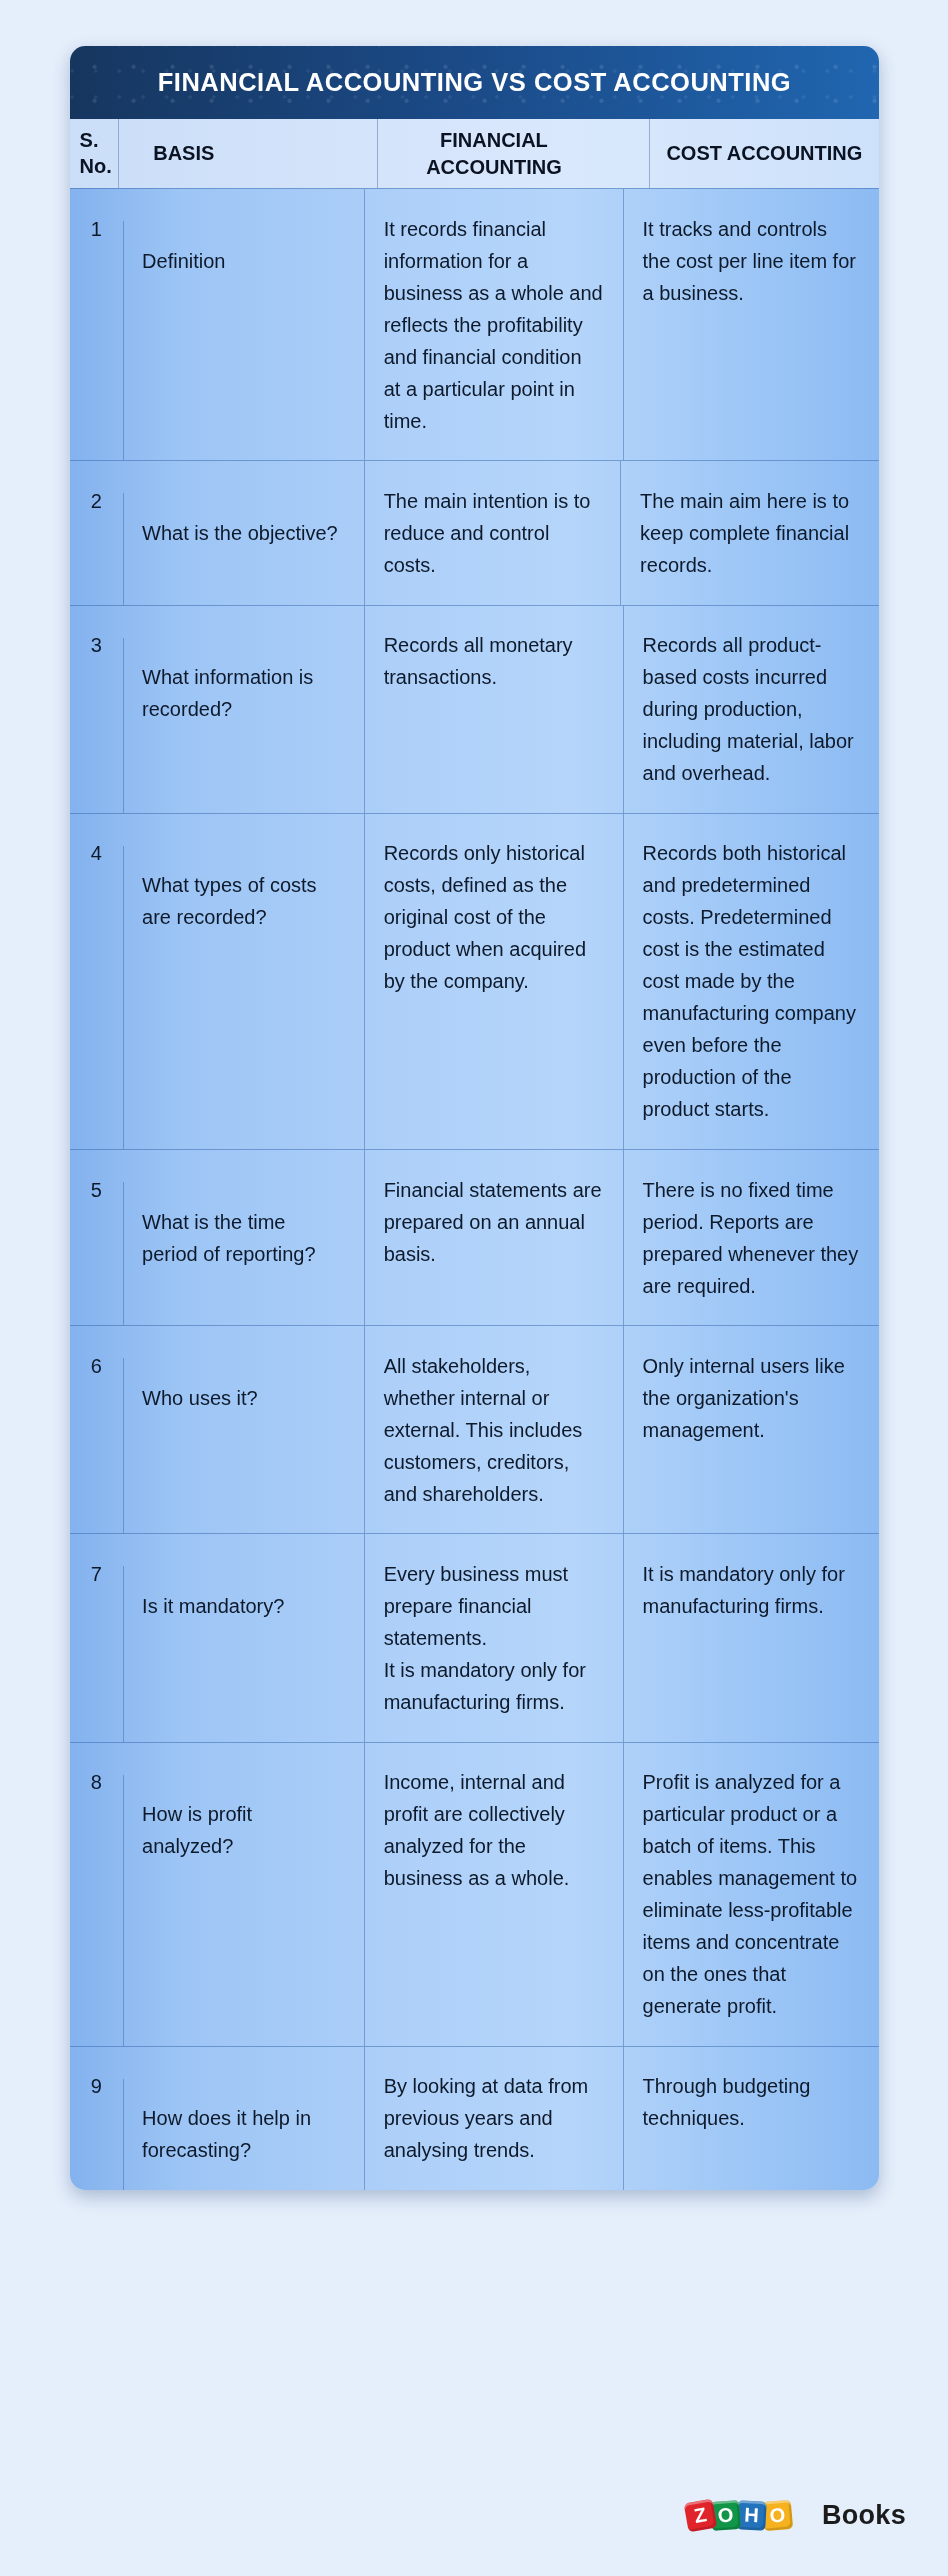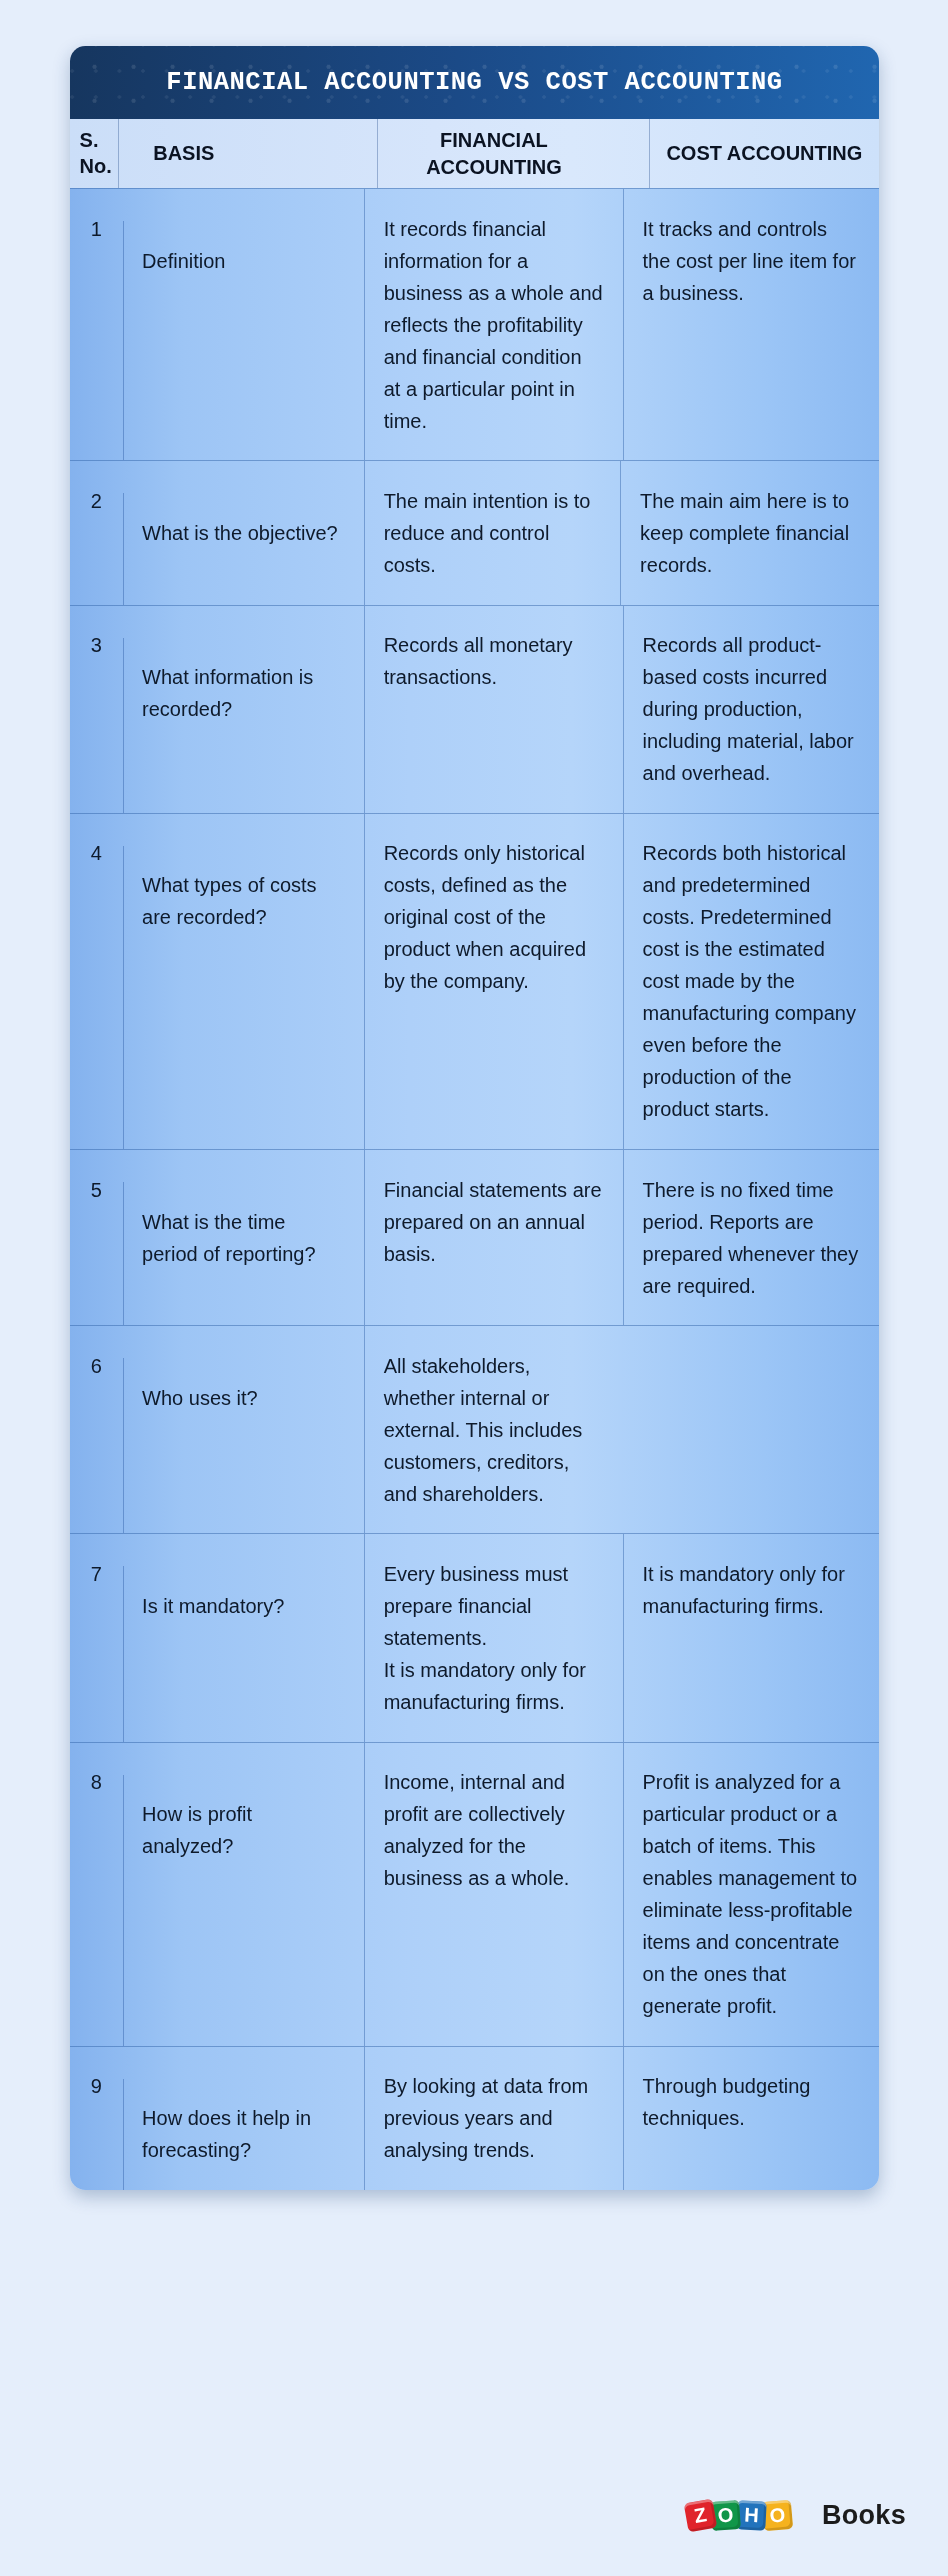--- a/index.html
+++ b/index.html
@@ -25,21 +25,20 @@
   
   .banner {
     height:73px;
     display:flex; align-items:center; justify-content:center;
     background-image:
       radial-gradient(circle, rgba(255,255,255,.11) 1.9px, transparent 2.3px),
       radial-gradient(circle, rgba(255,255,255,.07) 1.5px, transparent 1.9px),
       linear-gradient(90deg,#16365f 0%, #1b4a87 48%, #2066b0 100%);
     background-size:39px 34px, 23.6px 26px, 100% 100%;
     background-position:5.1px 3.8px, 14px 12px, 0 0;
-    font-family:Liberation Mono, monospace;
   }
   .banner-title {
     color:#ffffff;
     font-size:25.5px;
     font-weight:bold;
     letter-spacing:0.5px;
   }
 
   
   .thead {
@@ -172,20 +171,21 @@
     <div class="cell col-no">5</div>
     <div class="cell col-basis">What is the time period of reporting?</div>
     <div class="cell col-fin">Financial statements are prepared on an annual basis.</div>
     <div class="cell col-cost">There is no fixed time period. Reports are prepared whenever they are required.</div>
   </div>
 
   <div class="trow">
     <div class="cell col-no">6</div>
     <div class="cell col-basis">Who uses it?</div>
     <div class="cell col-fin">All stakeholders, whether internal or external. This includes customers, creditors, and shareholders.</div>
+    <div class="cell col-cost">Only internal users like the organization's management.</div>
   </div>
 
   <div class="trow">
     <div class="cell col-no">7</div>
     <div class="cell col-basis">Is it mandatory?</div>
     <div class="cell col-fin">Every business must prepare financial statements.
 It is mandatory only for manufacturing firms.</div>
     <div class="cell col-cost">It is mandatory only for manufacturing firms.</div>
   </div>
 

